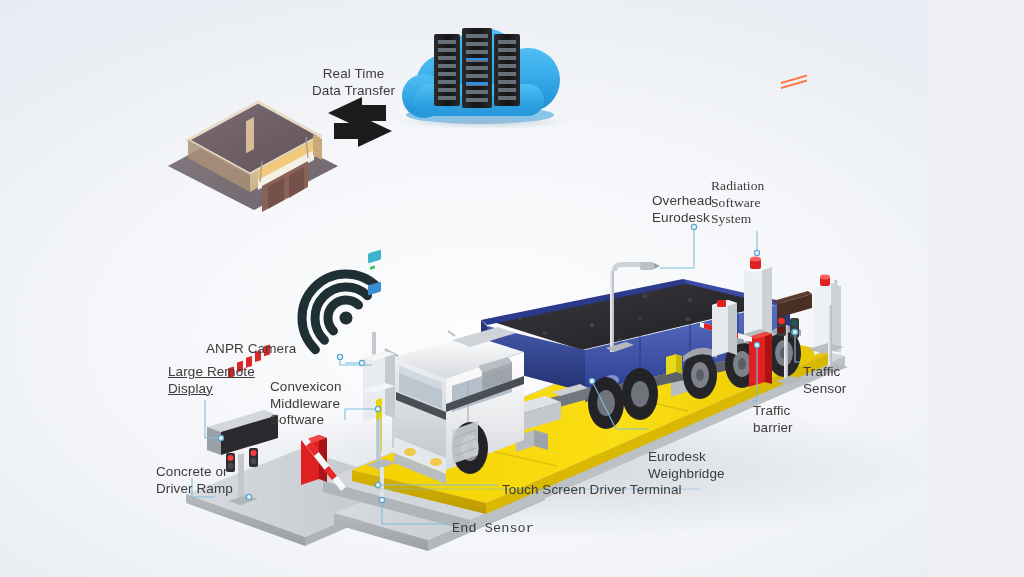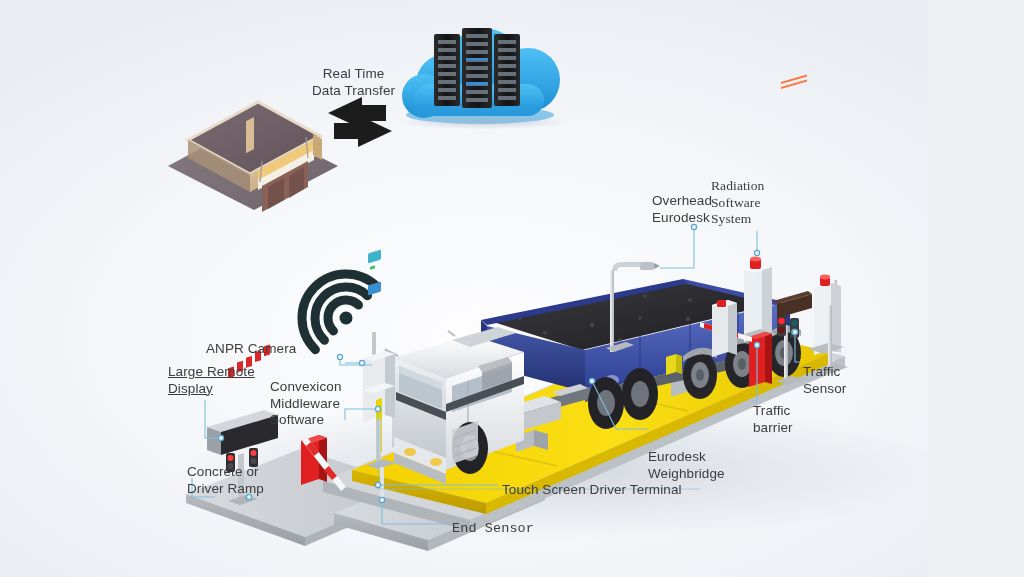--- a/index.html
+++ b/index.html
@@ -565,18 +565,18 @@
 
   <div id="labels-layer">
       <div class="lbl" style="left: 652px; top: 193px;"><span>Overhead</span><br><span>Eurodesk</span></div>
       <div class="lbl" style="left: 711px; top: 178px; font-family: Liberation Serif, serif;"><span>Radiation</span><br><span>Software</span><br><span>System</span></div>
       <div class="lbl" style="left: 803px; top: 364px;"><span>Traffic</span><br><span>Sensor</span></div>
       <div class="lbl" style="left: 753px; top: 403px;"><span>Traffic</span><br><span>barrier</span></div>
       <div class="lbl" style="left: 648px; top: 428px; margin-top: 21px;"><span>Eurodesk</span><br><span>Weighbridge</span></div>
       <div class="lbl" style="left: 206px; top: 341px;"><span>ANPR Camera</span></div>
       <div class="lbl" style="left: 168px; top: 364px; text-decoration: underline;"><span>Large Remote</span><br><span>Display</span></div>
       <div class="lbl" style="left: 270px; top: 379px;"><span>Convexicon</span><br><span>Middleware</span><br><span>Software</span></div>
-      <div class="lbl" style="left: 156px; top: 464px; margin-left: 31px;"><span>Concrete or</span><br><span>Driver Ramp</span></div>
+      <div class="lbl" style="left: 156px; top: 464px;"><span>Concrete or</span><br><span>Driver Ramp</span></div>
       <div class="lbl" style="left: 502px; top: 482px;"><span>Touch Screen Driver Terminal</span></div>
       <div class="lbl" style="left: 452px; top: 521px; font-family: Liberation Mono, monospace;"><span>End Sensor</span></div>
     </div>
 
 </div>
 
 </body></html>

